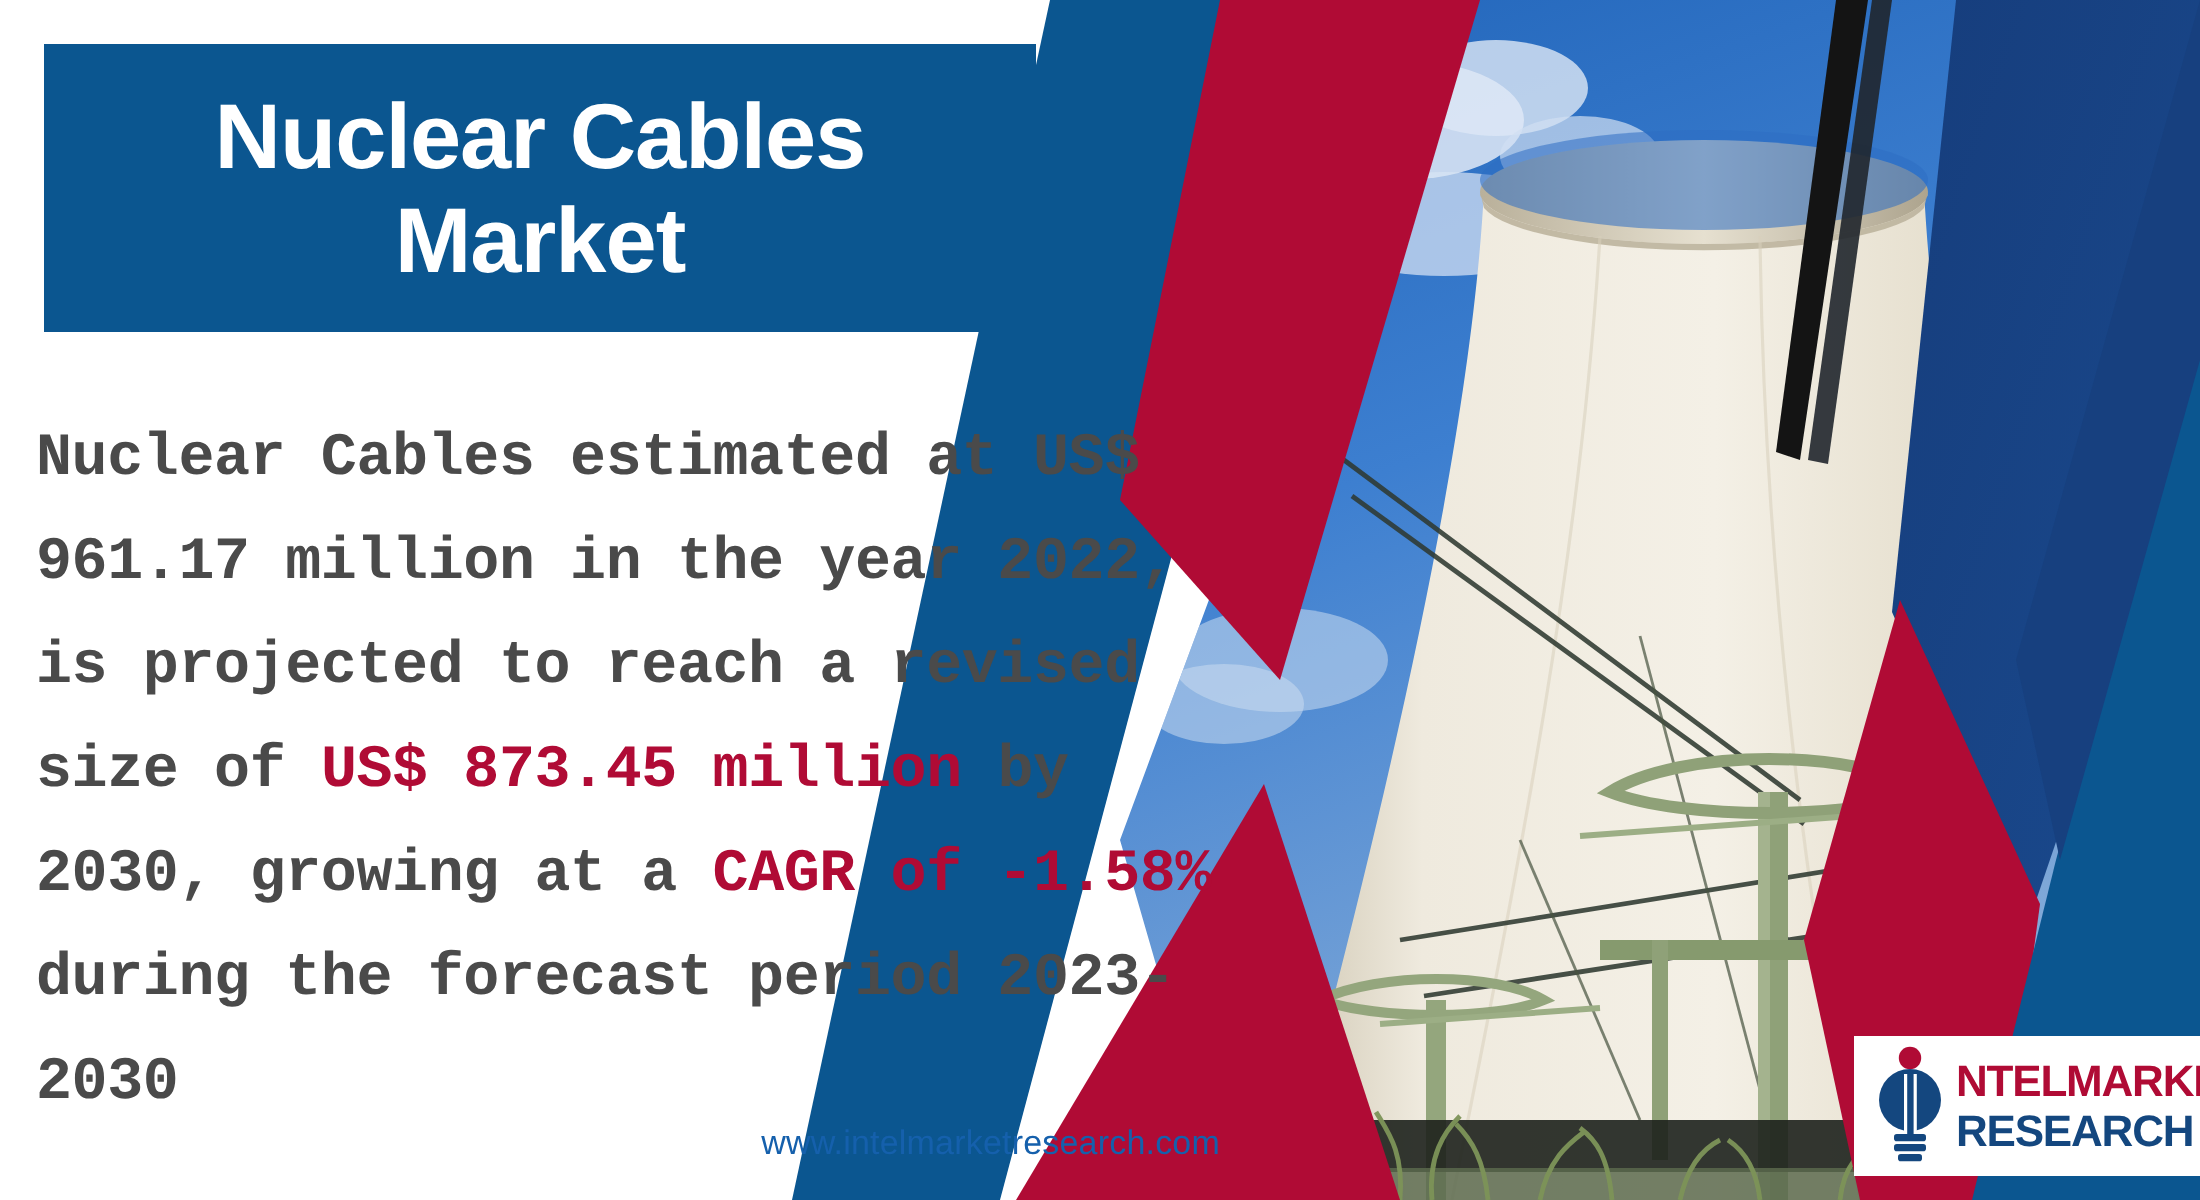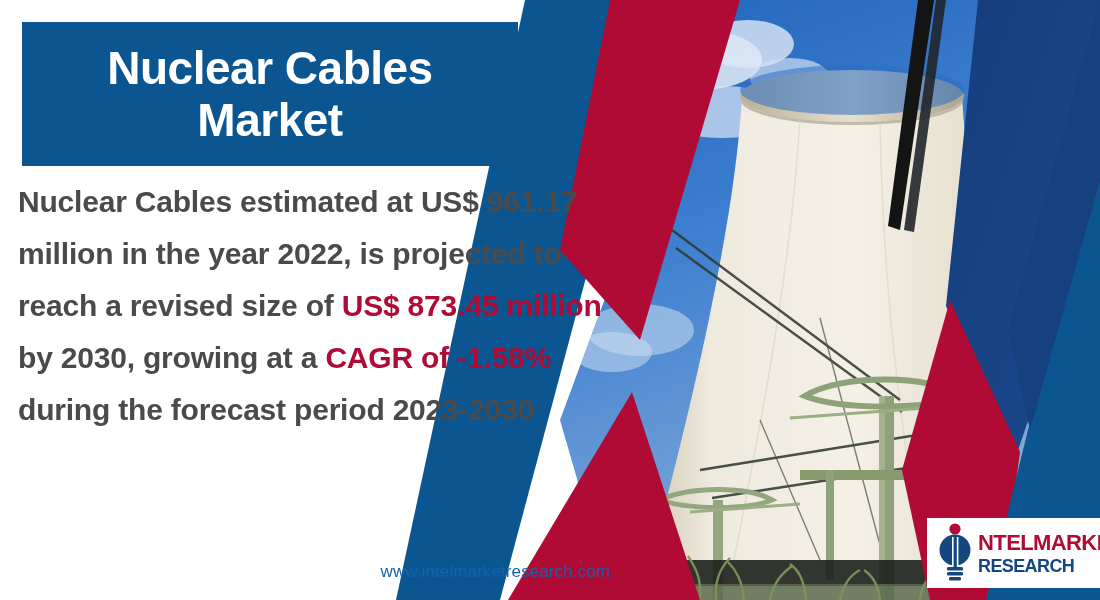--- a/index.html
+++ b/index.html
@@ -48,28 +48,29 @@
     line-height:1.14;
     text-align:center;
     letter-spacing:-0.5px;
     padding:0 14px;
     white-space:pre-line;
   }
 
   
   #body-copy{
     position:absolute;
-    left:18px;top:176px;
+    left:18px;top:204px;
     width:620px;
     z-index:20;
     color:#4a4a4a;
     font-size:30px;
     font-weight:bold;
     line-height:52px;
     letter-spacing:-0.2px;
+    font-family:Liberation Mono, monospace;
   }
   #body-copy .hl{ color:#b00b35; }
 
   
   #site-url{
     position:absolute;
     left:18px;top:562px;
     width:592px;
     text-align:right;
     z-index:20;
@@ -108,21 +109,21 @@
     font-weight:bold;
     letter-spacing:-0.6px;
   }
   #logo-line2-row{
     display:flex;
     align-items:center;
     margin-top:3px;
   }
   #logo-line2{
     color:#14477f;
-    font-size:18px;
+    font-size:22px;
     font-weight:bold;
     letter-spacing:-0.6px;
   }
 </style>
 </head>
 <body>
 
 <div id="infographic">
 
   <div id="graphic-panel">

